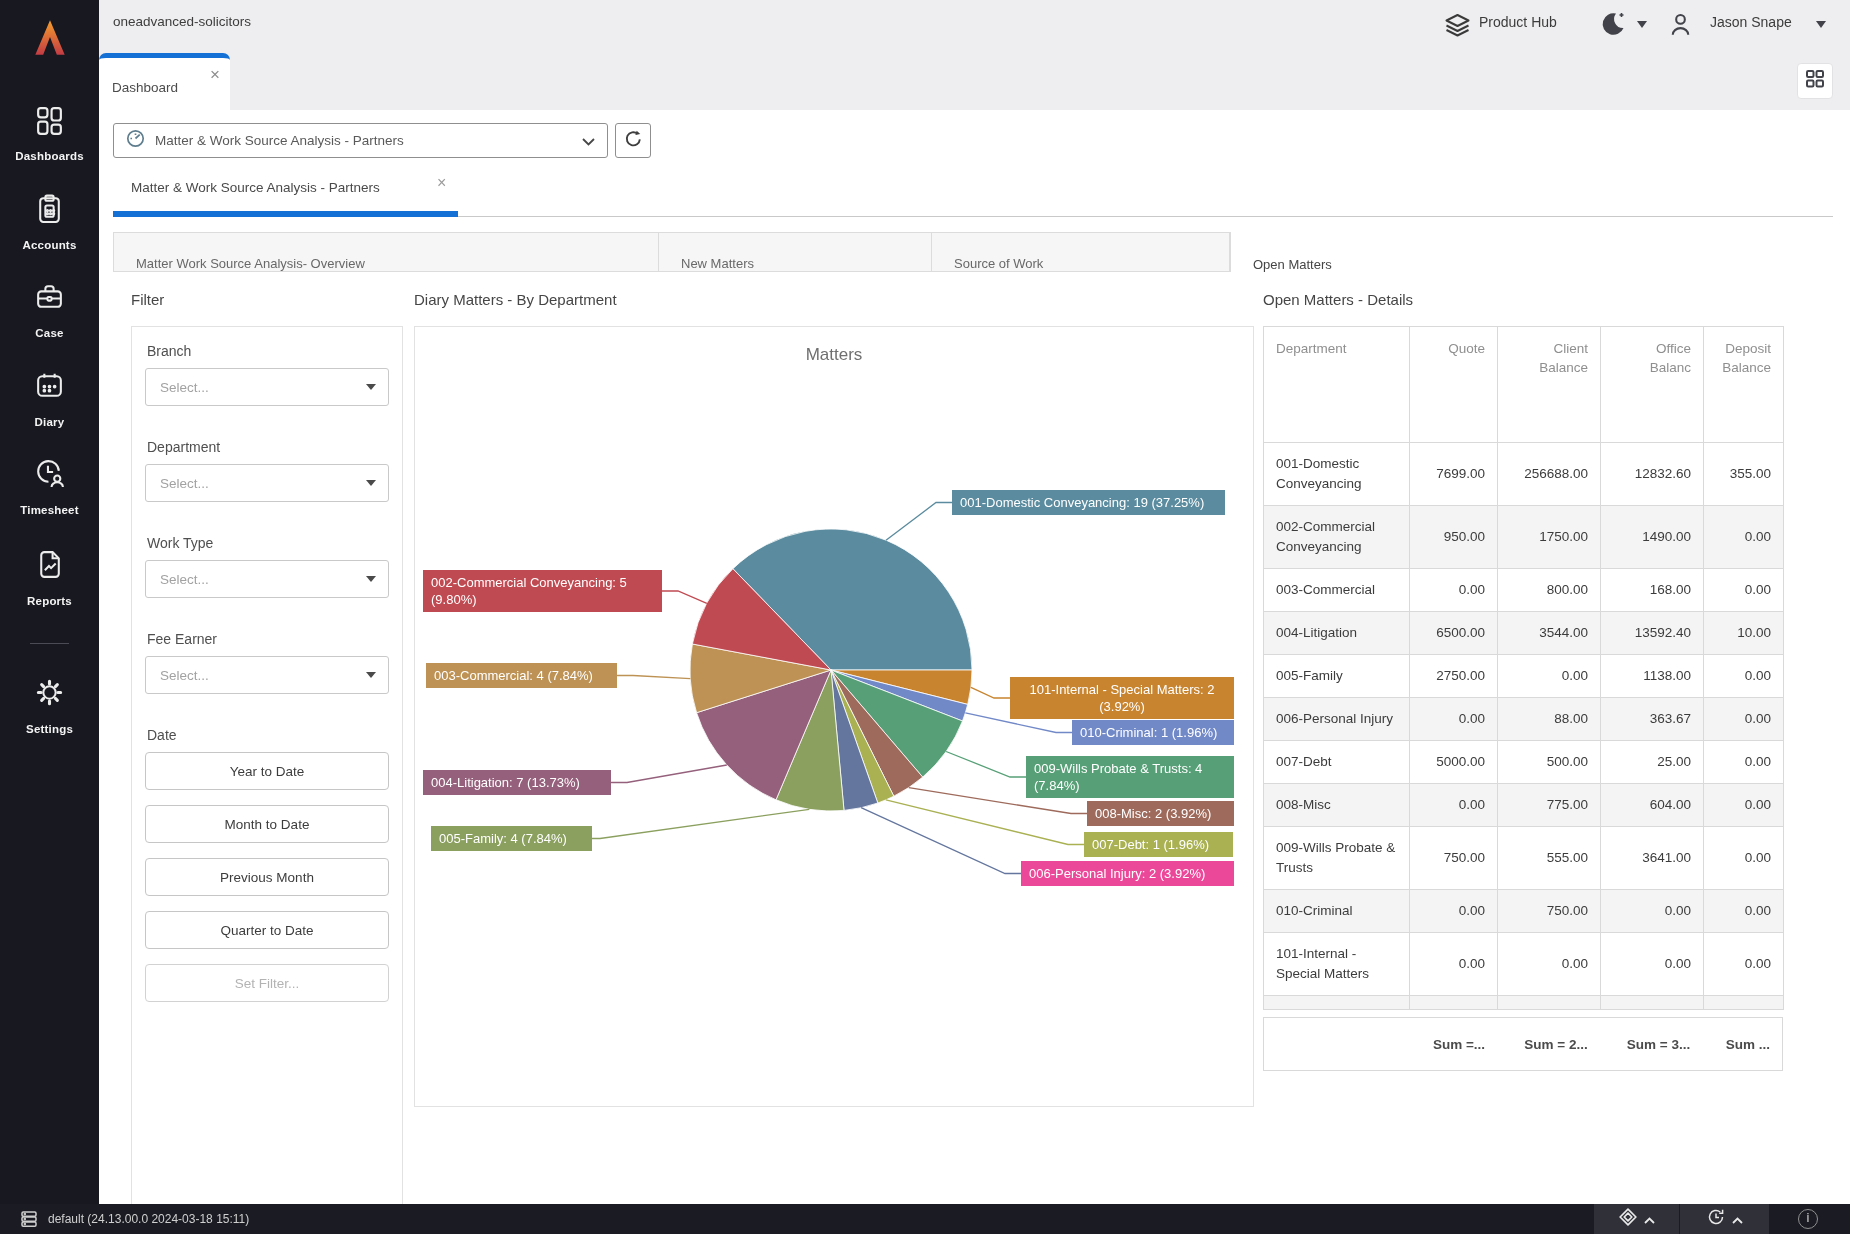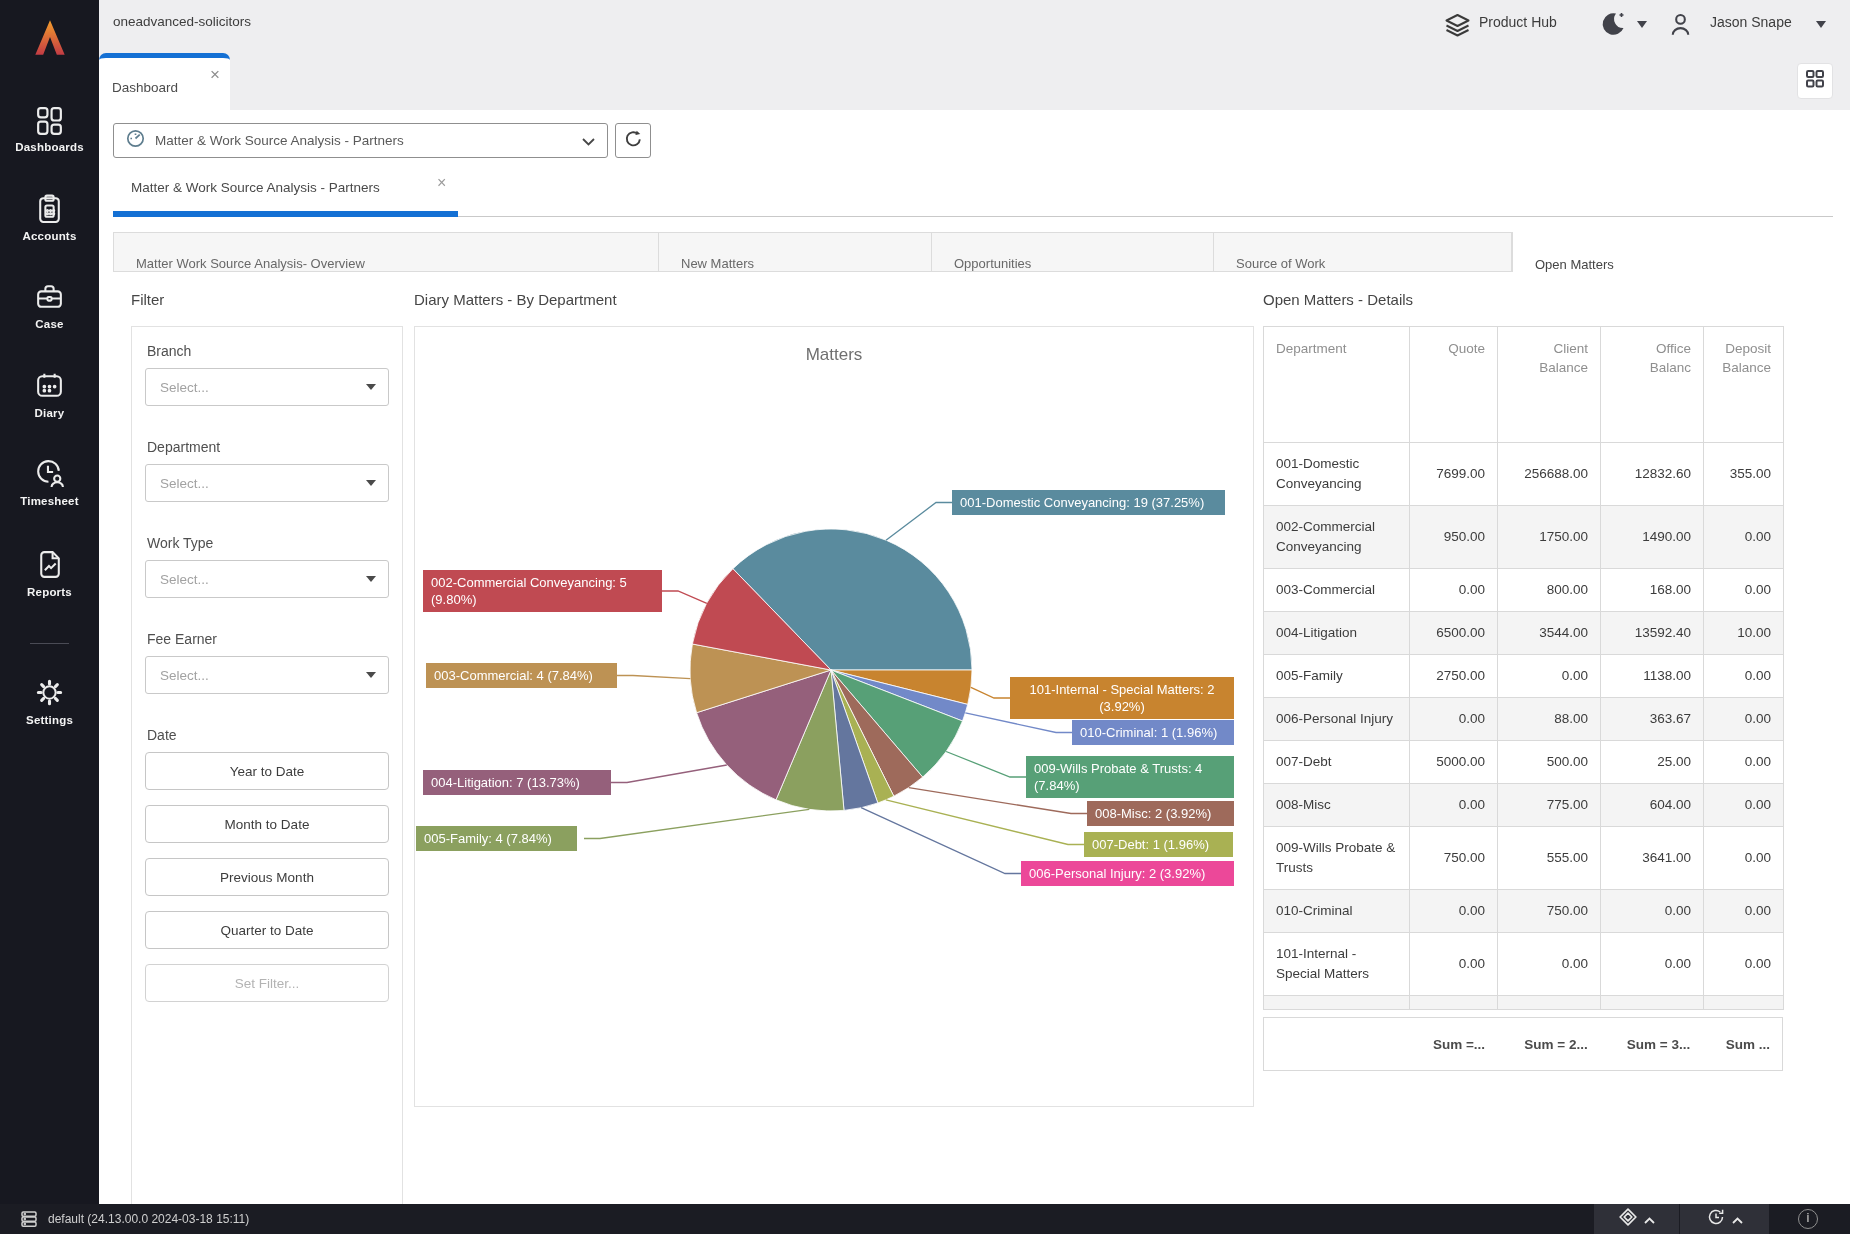--- a/index.html
+++ b/index.html
@@ -5,21 +5,21 @@
   * { margin:0; padding:0; box-sizing:border-box; }
   html,body { background:#fff; }
   body { font-family:"Liberation Sans", sans-serif; }
   .app { position:relative; width:1850px; height:1234px; background:#fff; overflow:hidden; }
 
   
   .sidebar { position:absolute; left:0; top:0; width:99px; height:1204px; background:#171820; }
   .logo-wrap { position:absolute; top:16px; left:0; width:99px; display:flex; justify-content:center; }
   .nav-item { position:absolute; width:99px; text-align:center; color:#f4f4f4; cursor:pointer; }
   .nav-item svg { display:block; margin:0 auto; }
-  .nav-label { display:block; margin-top:5px; font-size:11.5px; font-weight:700; letter-spacing:.2px; }
+  .nav-label { display:block; margin-top:14px; font-size:11.5px; font-weight:700; letter-spacing:.2px; }
   .side-divider { position:absolute; top:643px; left:30px; width:39px; border-top:1px solid #4a4b55; }
 
   
   .top-region { position:absolute; left:99px; top:0; width:1751px; height:110px; background:#eeeef0; }
   .app-name { position:absolute; left:14px; top:14px; font-size:13.5px; color:#3d3d3d; }
   .hdr-ico { position:absolute; cursor:pointer; }
   .hdr-text { position:absolute; font-size:14px; color:#3c3c3c; cursor:pointer; }
   .caret-down { width:0; height:0; border-left:5.5px solid transparent; border-right:5.5px solid transparent; border-top:7px solid #41424a; position:absolute; cursor:pointer; }
   .win-tab { position:absolute; left:0; top:53px; width:131px; height:57px; background:#fff; border-top:5px solid #1470d4; border-radius:7px 7px 0 0; cursor:pointer; }
   .win-tab-label { position:absolute; left:13px; top:22px; font-size:13.5px; color:#4c4c4c; }
@@ -255,23 +255,20 @@
     <span class="subtab-close">×</span>
     <div class="subtab-line"></div>
     <div class="subtab-underline"></div>
 
     <div class="tabs-row">
       <div class="tab first tw1">
           <span>Matter Work Source Analysis- Overview</span>
         </div>
       <div class="tab tw2">
           <span>New Matters</span>
-        </div>
-      <div class="tab tw3">
-          <span>Opportunities</span>
         </div>
       <div class="tab tw4">
           <span>Source of Work</span>
         </div>
       <div class="tab active tw5">
           <span>Open Matters</span>
         </div>
     </div>
 
     <span class="panel-heading" style="left:32px">Filter</span>
@@ -333,21 +330,21 @@
           <path d="M 416 343 L 277.4 317.0 A 141 141 0 0 1 317.9 241.7 Z" fill="#c04a52" stroke="#fff" stroke-width="0.8"></path>
           <polyline points="291.8,276.3 263,264 247,264" fill="none" stroke="#c04a52" stroke-width="1.3"></polyline>
         </svg>
     <div class="pie-label" style="left: 537px; top: 163px; width: 273px; background: rgb(90, 139, 158);">001-Domestic Conveyancing: 19 (37.25%)</div>
         <div class="pie-label" style="left: 595px; top: 350px; width: 224px; background: rgb(200, 132, 47); text-align: center;">101-Internal - Special Matters: 2 (3.92%)</div>
         <div class="pie-label" style="left: 657px; top: 393px; width: 162px; background: rgb(114, 137, 200);">010-Criminal: 1 (1.96%)</div>
         <div class="pie-label" style="left: 611px; top: 429px; width: 208px; background: rgb(87, 160, 119);">009-Wills Probate &amp; Trusts: 4 (7.84%)</div>
         <div class="pie-label" style="left: 672px; top: 474px; width: 147px; background: rgb(158, 106, 91);">008-Misc: 2 (3.92%)</div>
         <div class="pie-label" style="left: 669px; top: 505px; width: 149px; background: rgb(169, 177, 83);">007-Debt: 1 (1.96%)</div>
         <div class="pie-label" style="left: 606px; top: 534px; width: 213px; background: #ec4899;">006-Personal Injury: 2 (3.92%)</div>
-        <div class="pie-label" style="left: 1px; top: 499px; width: 161px; background: rgb(139, 160, 95);">005-Family: 4 (7.84%)</div>
+        <div class="pie-label" style="left: 16px; top: 499px; width: 161px; background: rgb(139, 160, 95);">005-Family: 4 (7.84%)</div>
         <div class="pie-label" style="left: 8px; top: 443px; width: 188px; background: rgb(149, 96, 123);">004-Litigation: 7 (13.73%)</div>
         <div class="pie-label" style="left: 11px; top: 336px; width: 191px; background: rgb(189, 146, 84);">003-Commercial: 4 (7.84%)</div>
         <div class="pie-label" style="left: 8px; top: 243px; width: 239px; background: rgb(192, 74, 82);">002-Commercial Conveyancing: 5 (9.80%)</div>
       </section>
 
     <section class="table-wrap">
       <table class="grid">
         <thead>
             <tr id="grid-head">
               <th style="width: 146px;">Department</th>

